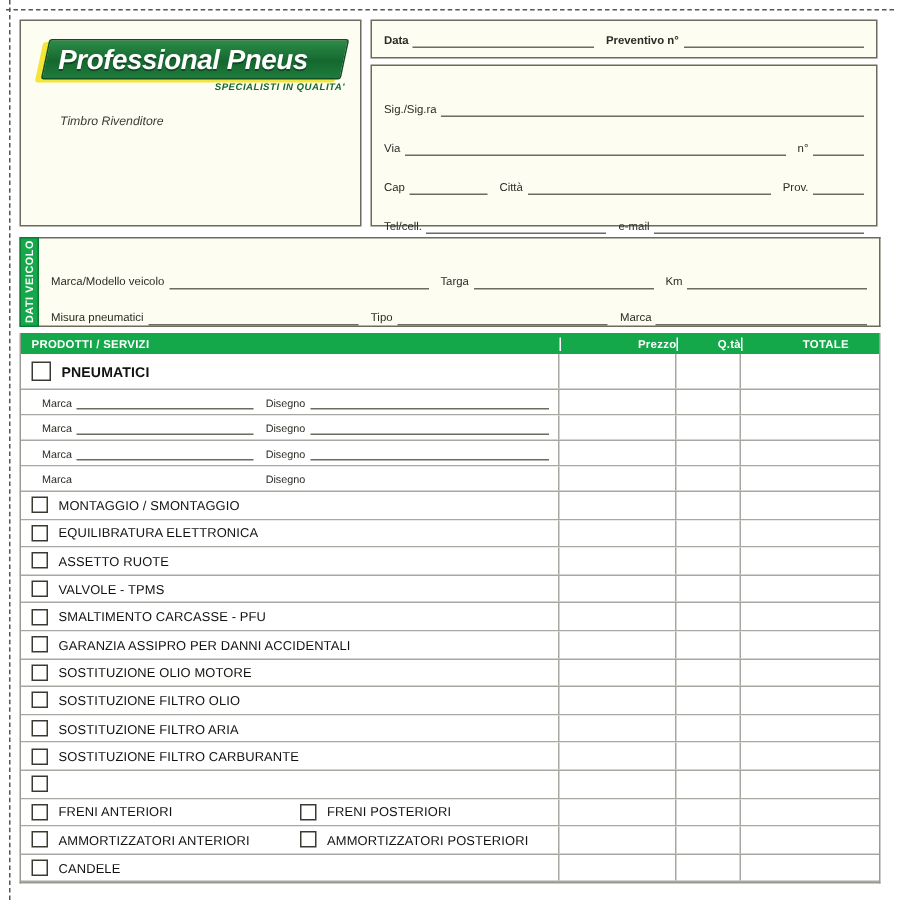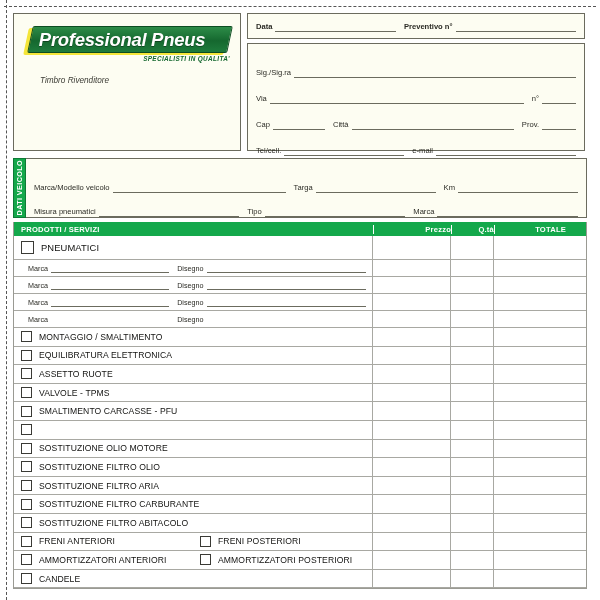--- a/index.html
+++ b/index.html
@@ -129,21 +129,21 @@
   .c-prezzo { width:78px; border-right:1px solid #a8a8a2; }
   .c-qta { width:43px; border-right:1px solid #a8a8a2; }
   .c-tot { width:92px; }
 
   .cb {
     width:11px; height:11px; border:1.2px solid #3a3a35;
     background:#fff; flex:0 0 11px; margin-right:7px;
   }
   .svc-label { font-size:8.6px; color:#121210; letter-spacing:.1px; white-space:nowrap; }
 
-  .row-pneumatici { height:24px; }
+  .row-pneumatici { height:24px;font-weight:bold; }
   .row-pneumatici .svc-label { font-size:9.4px; }
   .row-pneumatici .cb { width:13px; height:13px; flex:0 0 13px; }
 
   .row-mark { height:17px; }
   .row-mark .c-prod { padding-left:14px; }
   .mark-line { display:flex; align-items:flex-end; width:100%; padding-right:6px; }
 
   .row-svc { height:18.6px; }
   .row-dual .c-prod { padding-left:7px; }
   .dual-wrap { display:flex; align-items:center; width:100%; }
@@ -340,21 +340,21 @@
         </div>
       </div>
       <div class="c-prezzo"></div>
       <div class="c-qta"></div>
       <div class="c-tot"></div>
     </div>
 
     <div class="trow row-svc">
       <div class="c-prod">
         <span class="cb"></span>
-        <span class="svc-label">MONTAGGIO / SMALTIMENTO</span>
+        <span class="svc-label">MONTAGGIO / SMONTAGGIO</span>
       </div>
       <div class="c-prezzo"></div>
       <div class="c-qta"></div>
       <div class="c-tot"></div>
     </div>
     <div class="trow row-svc">
       <div class="c-prod">
         <span class="cb"></span>
         <span class="svc-label">EQUILIBRATURA ELETTRONICA</span>
       </div>
@@ -385,20 +385,21 @@
         <span class="cb"></span>
         <span class="svc-label">SMALTIMENTO CARCASSE - PFU</span>
       </div>
       <div class="c-prezzo"></div>
       <div class="c-qta"></div>
       <div class="c-tot"></div>
     </div>
     <div class="trow row-svc">
       <div class="c-prod">
         <span class="cb"></span>
+        <span class="svc-label">GARANZIA ASSIPRO PER DANNI ACCIDENTALI</span>
       </div>
       <div class="c-prezzo"></div>
       <div class="c-qta"></div>
       <div class="c-tot"></div>
     </div>
     <div class="trow row-svc">
       <div class="c-prod">
         <span class="cb"></span>
         <span class="svc-label">SOSTITUZIONE  OLIO MOTORE</span>
       </div>
@@ -429,21 +430,20 @@
         <span class="cb"></span>
         <span class="svc-label">SOSTITUZIONE  FILTRO CARBURANTE</span>
       </div>
       <div class="c-prezzo"></div>
       <div class="c-qta"></div>
       <div class="c-tot"></div>
     </div>
     <div class="trow row-svc">
       <div class="c-prod">
         <span class="cb"></span>
-        <span class="svc-label">SOSTITUZIONE  FILTRO ABITACOLO</span>
       </div>
       <div class="c-prezzo"></div>
       <div class="c-qta"></div>
       <div class="c-tot"></div>
     </div>
 
     <div class="trow row-svc row-dual">
       <div class="c-prod">
         <div class="dual-wrap">
           <div class="dual-a">

